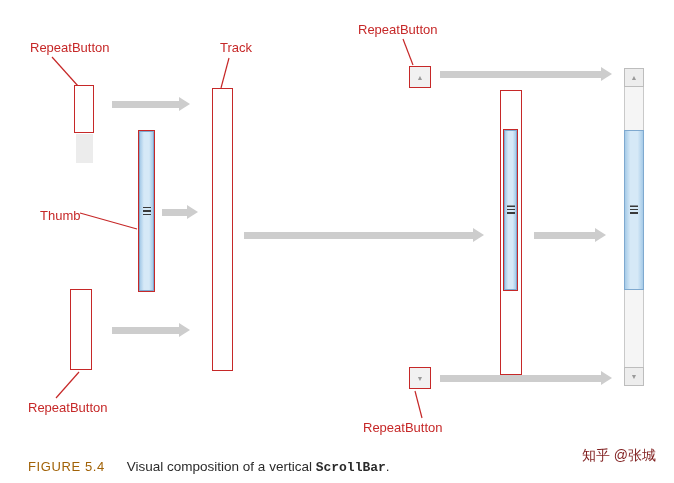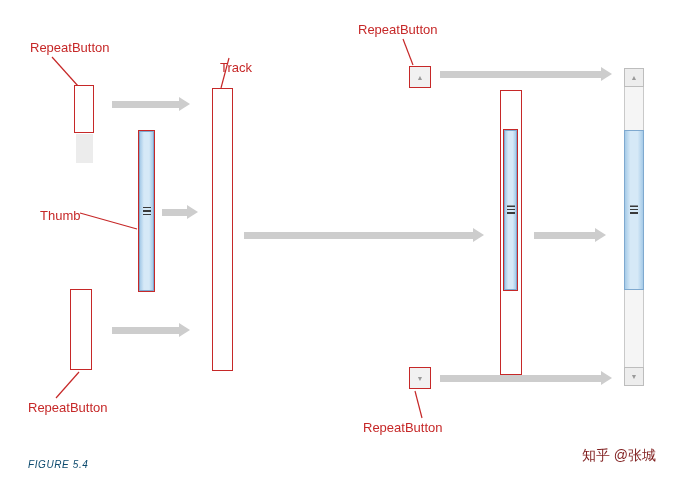--- a/index.html
+++ b/index.html
@@ -63,21 +63,21 @@
     display:flex;align-items:center;justify-content:center;
   }
   .sb-btn.up{top:-1px;left:-1px;width:20px;}
   .sb-btn.down{bottom:-1px;left:-1px;width:20px;}
   .sb-thumb{position:absolute;left:-1px;top:61px;width:20px;height:160px;}
   .caption{
     position:absolute;left:28px;top:459px;
     display:flex;align-items:baseline;
     color:#2b2b2b;font-size:13.5px;
   }
-  .caption .fig{color:#0c4a6e;font-size:10px;letter-spacing:0.6px;margin-right:22px;font-style:italic;}
+  .caption .fig{color:#a16207;font-size:13px;letter-spacing:0.6px;margin-right:22px;}
   .caption .code{font-family:"Liberation Mono", monospace;font-weight:bold;font-size:13px;}
   .watermark{
     position:absolute;right:18px;top:447px;
     color:#7f1d1d;font-size:14px;
   }
 </style>
 </head>
 <body>
 
 <div class="canvas">
@@ -85,21 +85,21 @@
   <svg class="leaders" width="674" height="450">
     <line x1="52" y1="57" x2="78" y2="86"></line>
     <line x1="229" y1="58" x2="221" y2="88"></line>
     <line x1="80" y1="213" x2="137" y2="229"></line>
     <line x1="56" y1="398" x2="79" y2="372"></line>
     <line x1="403" y1="39" x2="413" y2="65"></line>
     <line x1="422" y1="418" x2="415" y2="391"></line>
   </svg>
 
   <span class="ann" style="left:30px;top:40px">RepeatButton</span>
-  <span class="ann" style="left:220px;top:60px">Track</span>
+  <span class="ann" style="left:220px;top:40px">Track</span>
   <span class="ann" style="left:40px;top:208px">Thumb</span>
   <span class="ann" style="left:28px;top:400px">RepeatButton</span>
   <span class="ann" style="left:358px;top:22px">RepeatButton</span>
   <span class="ann" style="left:363px;top:420px">RepeatButton</span>
 
   <div class="rect" style="left:74px;top:85px;width:20px;height:48px"></div>
   <div class="gray-remnant" style="left:76px;top:134px;width:17px;height:29px"></div>
 
   <div class="rect" style="left:138px;top:130px;width:17px;height:162px">
     <div class="thumb-visual">
@@ -169,15 +169,16 @@
     </div>
     <div class="sb-btn down">
       <span class="tri-glyph">▼</span>
     </div>
   </div>
 
 </div>
 
 <div class="caption">
   <span class="fig">FIGURE 5.4</span>
+  <span><span>Visual composition of a vertical </span><span class="code">ScrollBar</span><span>.</span></span>
 </div>
 
 <div class="watermark">知乎 @张城</div>
 
 </body></html>

